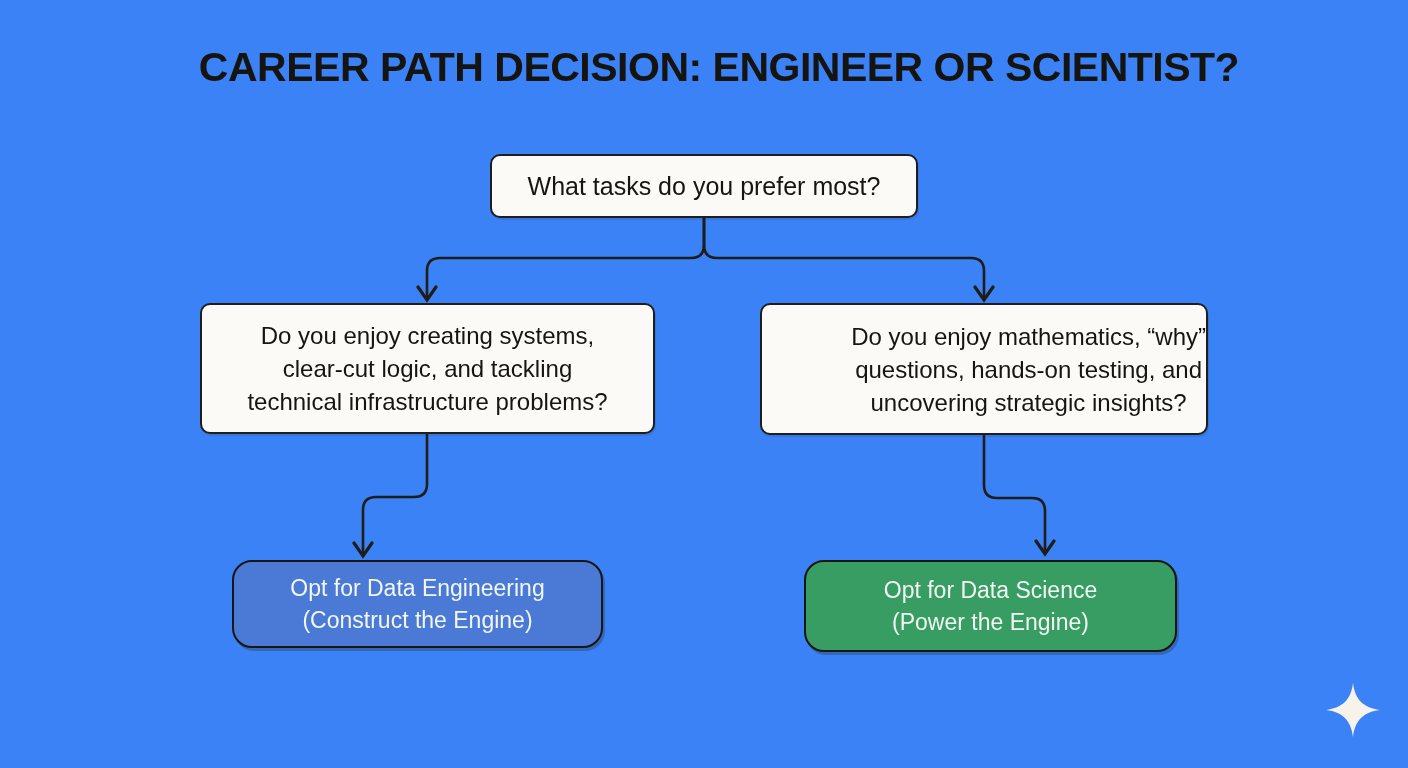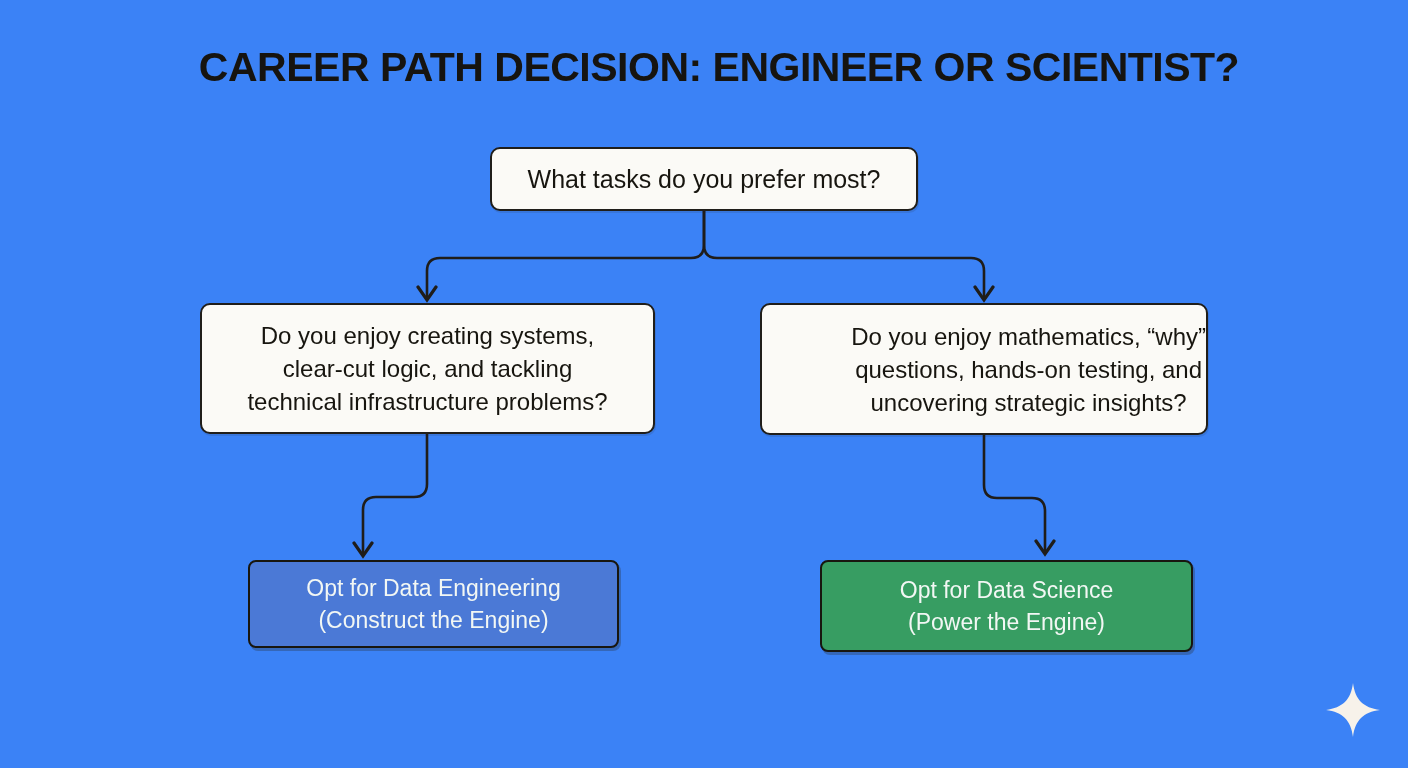--- a/index.html
+++ b/index.html
@@ -18,30 +18,30 @@
     letter-spacing:-0.5px; color:#161410;
   }
   .connectors { position:absolute; inset:0; pointer-events:none; }
   .node {
     position:absolute; box-sizing:border-box;
     background:#fbfaf6; border:2.5px solid #201e1a; border-radius:10px;
     display:flex; align-items:center; justify-content:center;
     text-align:center; color:#17150f;
     box-shadow:1px 2px 0 rgba(40,35,25,0.12);
   }
-  .root  { left:490px; top:147px; width:428px; height:64px; font-size:25px; }
+  .root  { left:490px; top:154px; width:428px; height:64px; font-size:25px; }
   .q     { font-size:24px; line-height:33px; white-space:pre-line; }
   .q-left  { left:200px; top:303px; width:455px; height:131px; }
   .q-right { left:760px; top:303px; width:448px; height:132px;justify-content:flex-end; }
   .outcome {
     position:absolute; box-sizing:border-box;
-    border:2.5px solid #18160f; border-radius:8px;
+    border:2.5px solid #18160f; border-radius:20px;
     display:flex; align-items:center; justify-content:center;
     text-align:center; color:#f2f7f4; font-size:23px; line-height:32px;
-    white-space:pre-line; box-shadow:2px 3px 0 rgba(40,35,25,0.28);margin-left:16px;
+    white-space:pre-line; box-shadow:2px 3px 0 rgba(40,35,25,0.28);
   }
   .o-left  { left:232px; top:560px; width:371px; height:88px; background:#4b79d6; }
   .o-right { left:804px; top:560px; width:373px; height:92px; background:#379d62; }
   .footer {
     position:absolute; left:486px; top:698px; width:437px; height:44px;
     box-sizing:border-box; background:#f4f0e9;
     border:1.5px solid #c9c4ba; border-radius:9px;
     display:flex; align-items:center; justify-content:center;
     font-size:19.5px; color:#17150f;
   }

